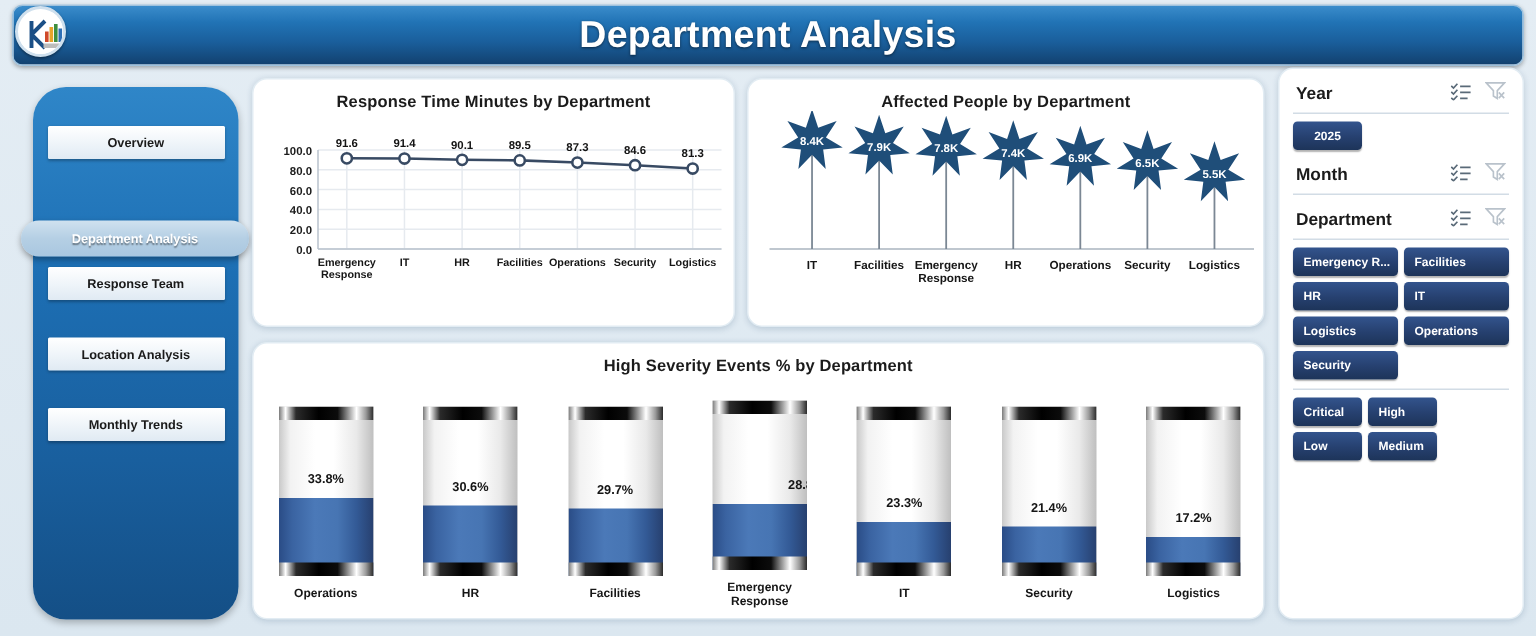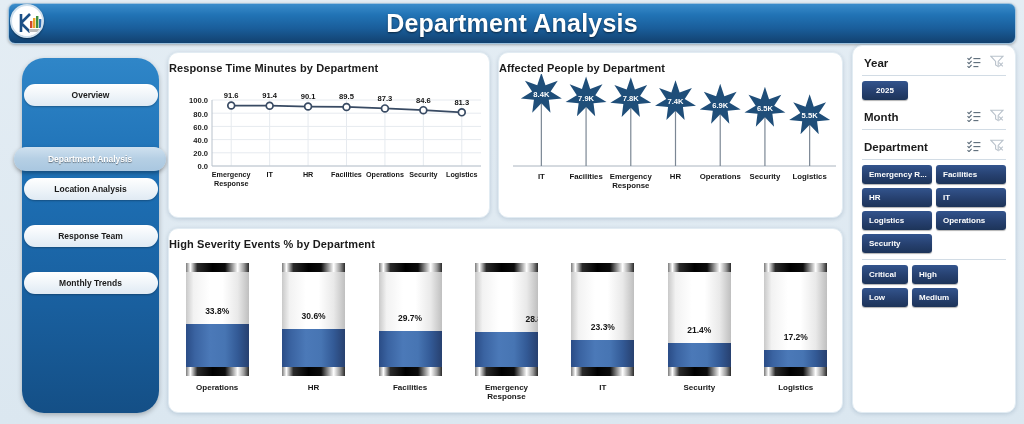--- a/index.html
+++ b/index.html
@@ -39,23 +39,23 @@
   
   .sidebar {
     position: absolute; left: 22px; top: 58px; width: 137px; height: 355px;
     background: linear-gradient(180deg,#2f86c8 0%, #1d6fb4 35%, #195f9e 70%, #144f86 100%);
     border-radius: 22px;
     box-shadow: 0 2px 5px rgba(0,0,0,.25);
     padding-top: 26px;
   }
   .nav-item {
     position: relative;
-    width: 134px; height: 22px; margin: 0 auto 25px auto;
+    width: 118px; height: 22px; margin: 0 auto 25px auto;
     background: linear-gradient(180deg,#ffffff 0%, #eef4f9 55%, #e0eaf3 100%);
-    border-radius: 11px;
+    border-radius: 1px;
     display: flex; align-items: center; justify-content: center;
     font-size: 8.5px; font-weight: bold; color: #1a1a1a;
     box-shadow: 0 1px 2px rgba(0,0,0,.28);
     cursor: pointer;
   }
   .nav-item.selected {
     position: absolute; left: -8px; top: 89px;
     width: 152px; height: 24px;
     background: linear-gradient(180deg,#cfe1ef 0%, #b5cfe4 50%, #a9c7e0 100%);
     color: #ffffff;
@@ -67,40 +67,40 @@
 
   
   .card {
     position: absolute;
     background: #ffffff;
     border-radius: 10px;
     border: 1px solid #e2ecf3;
     box-shadow: 0 1px 4px rgba(20,60,100,.18);
   }
   .card-title {
-    text-align: left; font-size: 11px; font-weight: bold; color: #1b1b1b;
+    text-align: center; font-size: 11px; font-weight: bold; color: #1b1b1b;
     padding-top: 9px; letter-spacing: .1px;
   }
 
   #card-line  { left: 168px; top: 52px;  width: 322px; height: 166px; }
   #card-star  { left: 498px; top: 52px;  width: 345px; height: 166px; }
   #card-bars  { left: 168px; top: 228px; width: 675px; height: 185px; }
   #card-filters { left: 852px; top: 45px; width: 164px; height: 368px; padding: 0 9px; }
 
   
   .line-wrap { position: relative; width: 100%; height: 132px; }
   .line-svg  { position: absolute; left: 0; top: 0; }
 
   
   .star-wrap { position: relative; width: 100%; height: 132px; }
 
   
   .bars-row {
     position: absolute; left: 0; top: 34px; width: 675px; height: 145px;
-    display: flex; justify-content: space-around; align-items: flex-start;
+    display: flex; justify-content: space-around; align-items: center;
   }
   .bar-col { width: 80px; display: flex; flex-direction: column; align-items: center; }
   .cyl {
     position: relative; width: 63px; height: 113px;
     background: linear-gradient(90deg,#c9c9c9 0%, #f2f2f2 12%, #ffffff 38%, #ffffff 58%, #e9e9e9 82%, #bfbfbf 100%);
     overflow: hidden;
   }
   .cyl-cap {
     position: absolute; left: 0; width: 100%; height: 9px; z-index: 3;
     background: linear-gradient(90deg,#7a7a7a 0%, #ffffff 7%, #2b2b2b 18%, #000000 42%,
@@ -163,24 +163,24 @@
       <rect x="17" y="23" width="13" height="3" fill="#bcbcbc"></rect>
     </svg>
   </div>
 
   <div class="sidebar">
     <div class="nav-item">
       <span>Overview</span>
     </div>
     <div class="nav-item" style="visibility:hidden"></div>
     <div class="nav-item">
+      <span>Response Team</span>
+    </div>
+    <div class="nav-item">
       <span>Location Analysis</span>
-    </div>
-    <div class="nav-item">
-      <span>Response Team</span>
     </div>
     <div class="nav-item">
       <span>Monthly Trends</span>
     </div>
     <div class="nav-item selected">
       <span>Department Analysis</span>
     </div>
   </div>
 
   <div class="card" id="card-line">

